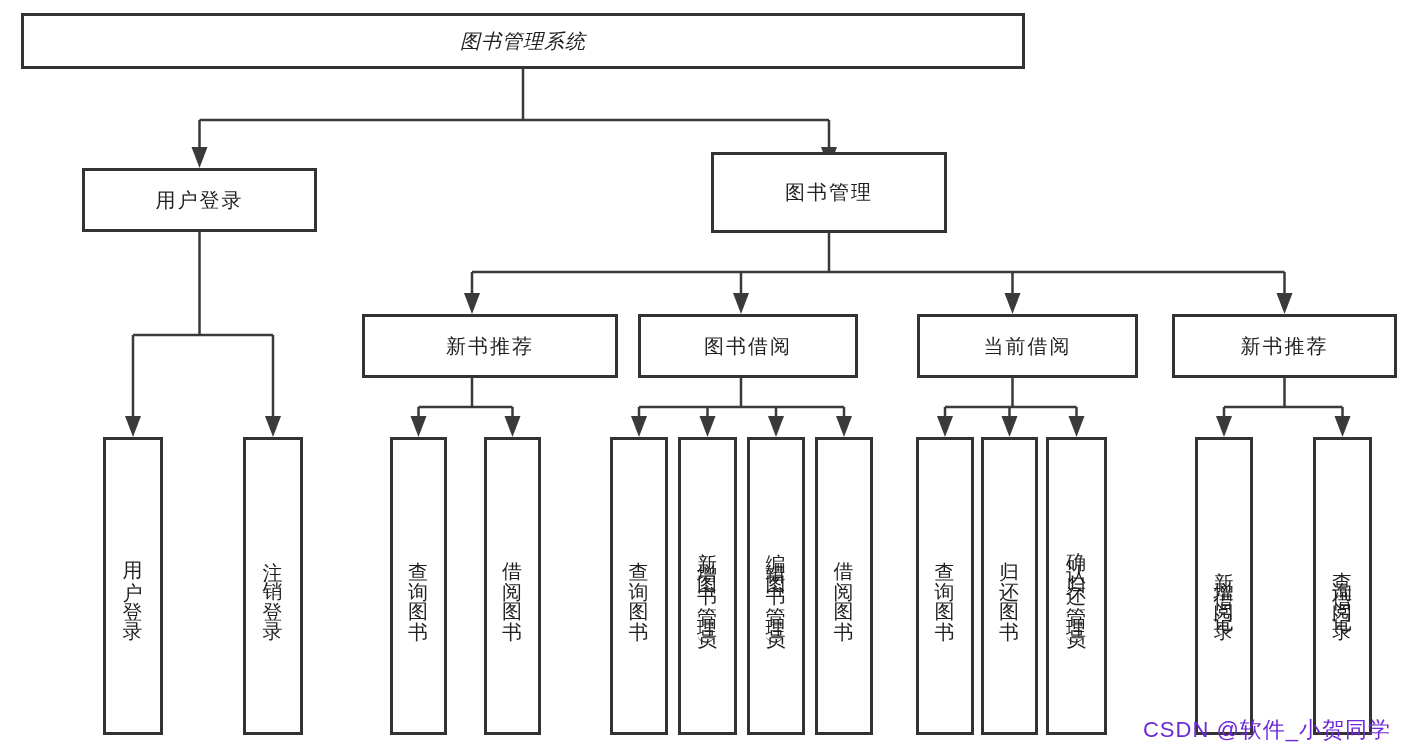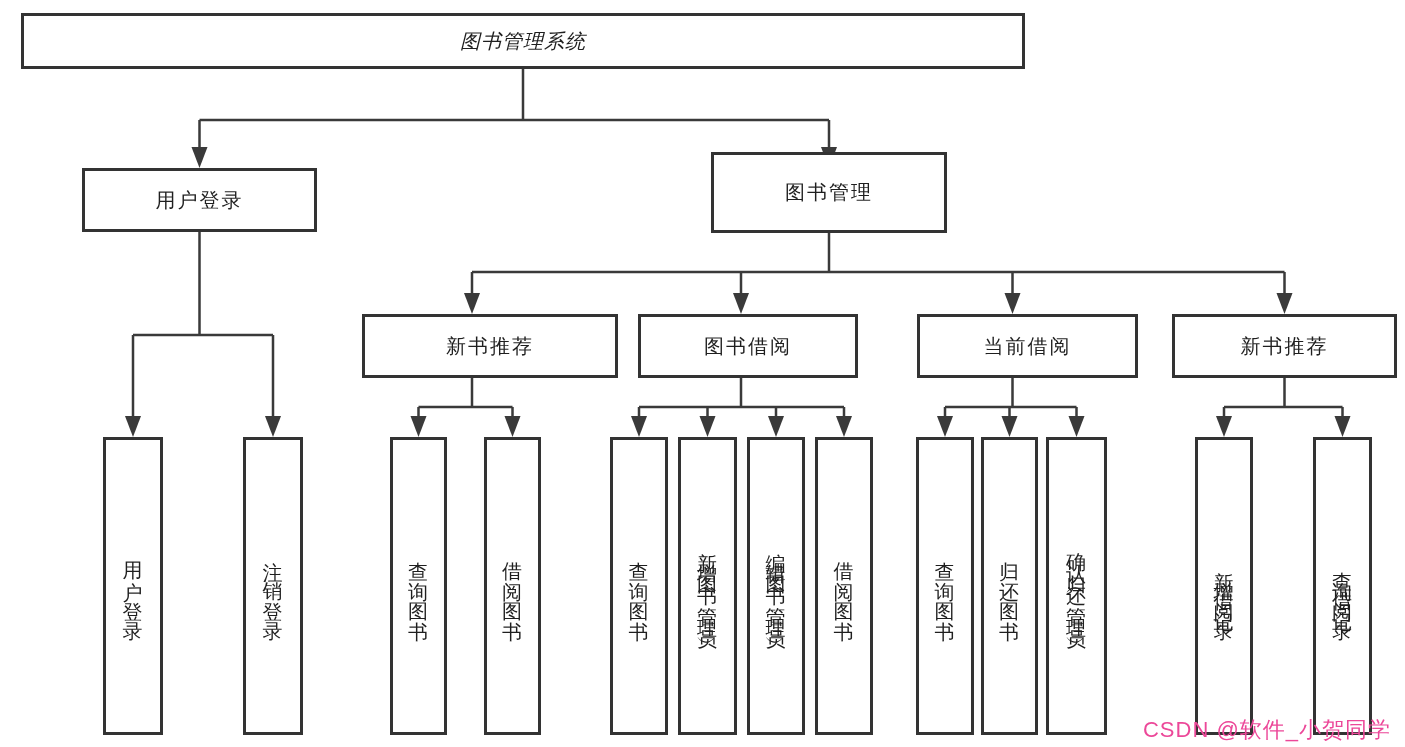--- a/index.html
+++ b/index.html
@@ -46,21 +46,21 @@
     line-height: 1;
   }
   .sp-wide   { letter-spacing: 20px; }
   .sp-mid    { letter-spacing: 10px; }
   .sp-narrow { letter-spacing: 11px; }
   .watermark {
     position: absolute;
     right: 14px;
     bottom: 2px;
     font-size: 22px;
-    color: #ec4899;
+    color: #6d28d9;
     letter-spacing: 1px;
     white-space: nowrap;
   }
 </style>
 </head>
 <body>
 
 <div id="stage">
 
   <svg id="connectors" viewBox="0 0 1405 747" xmlns="http://www.w3.org/2000/svg">

